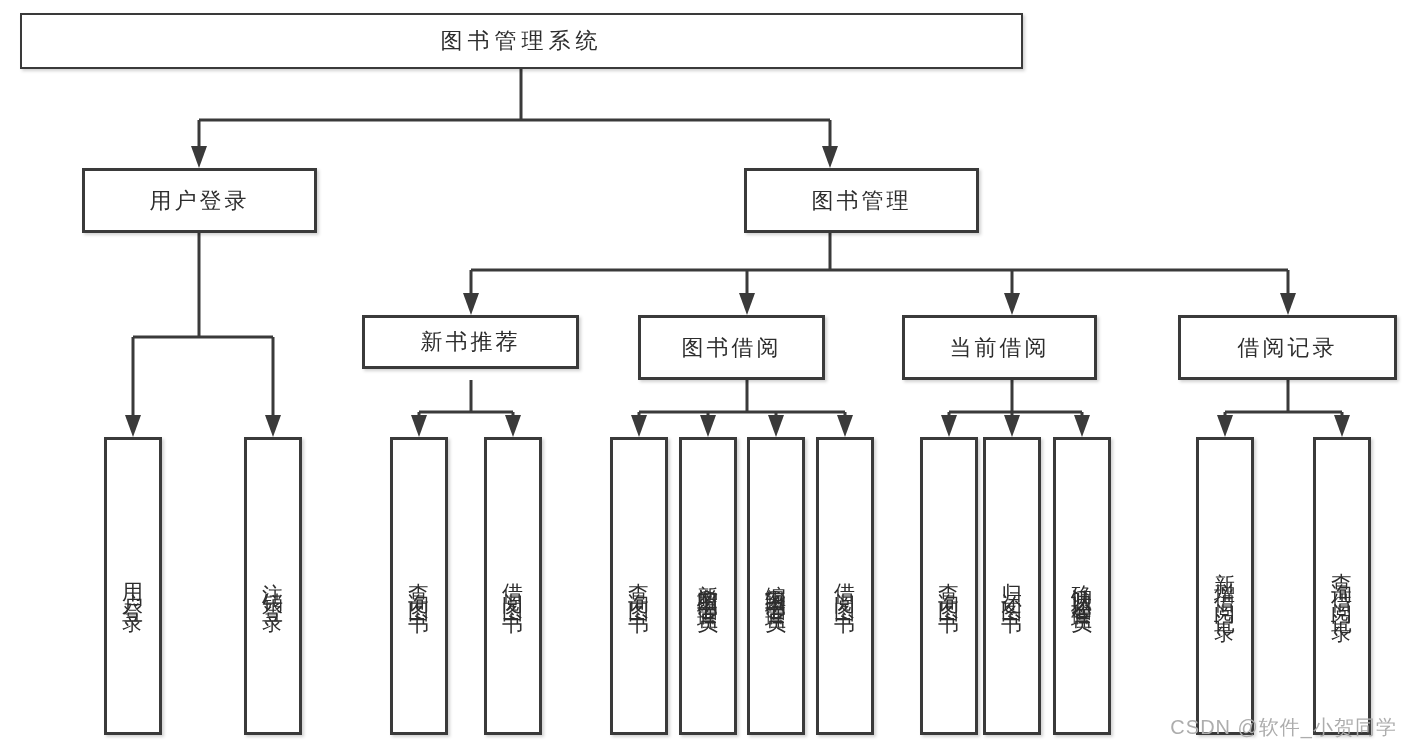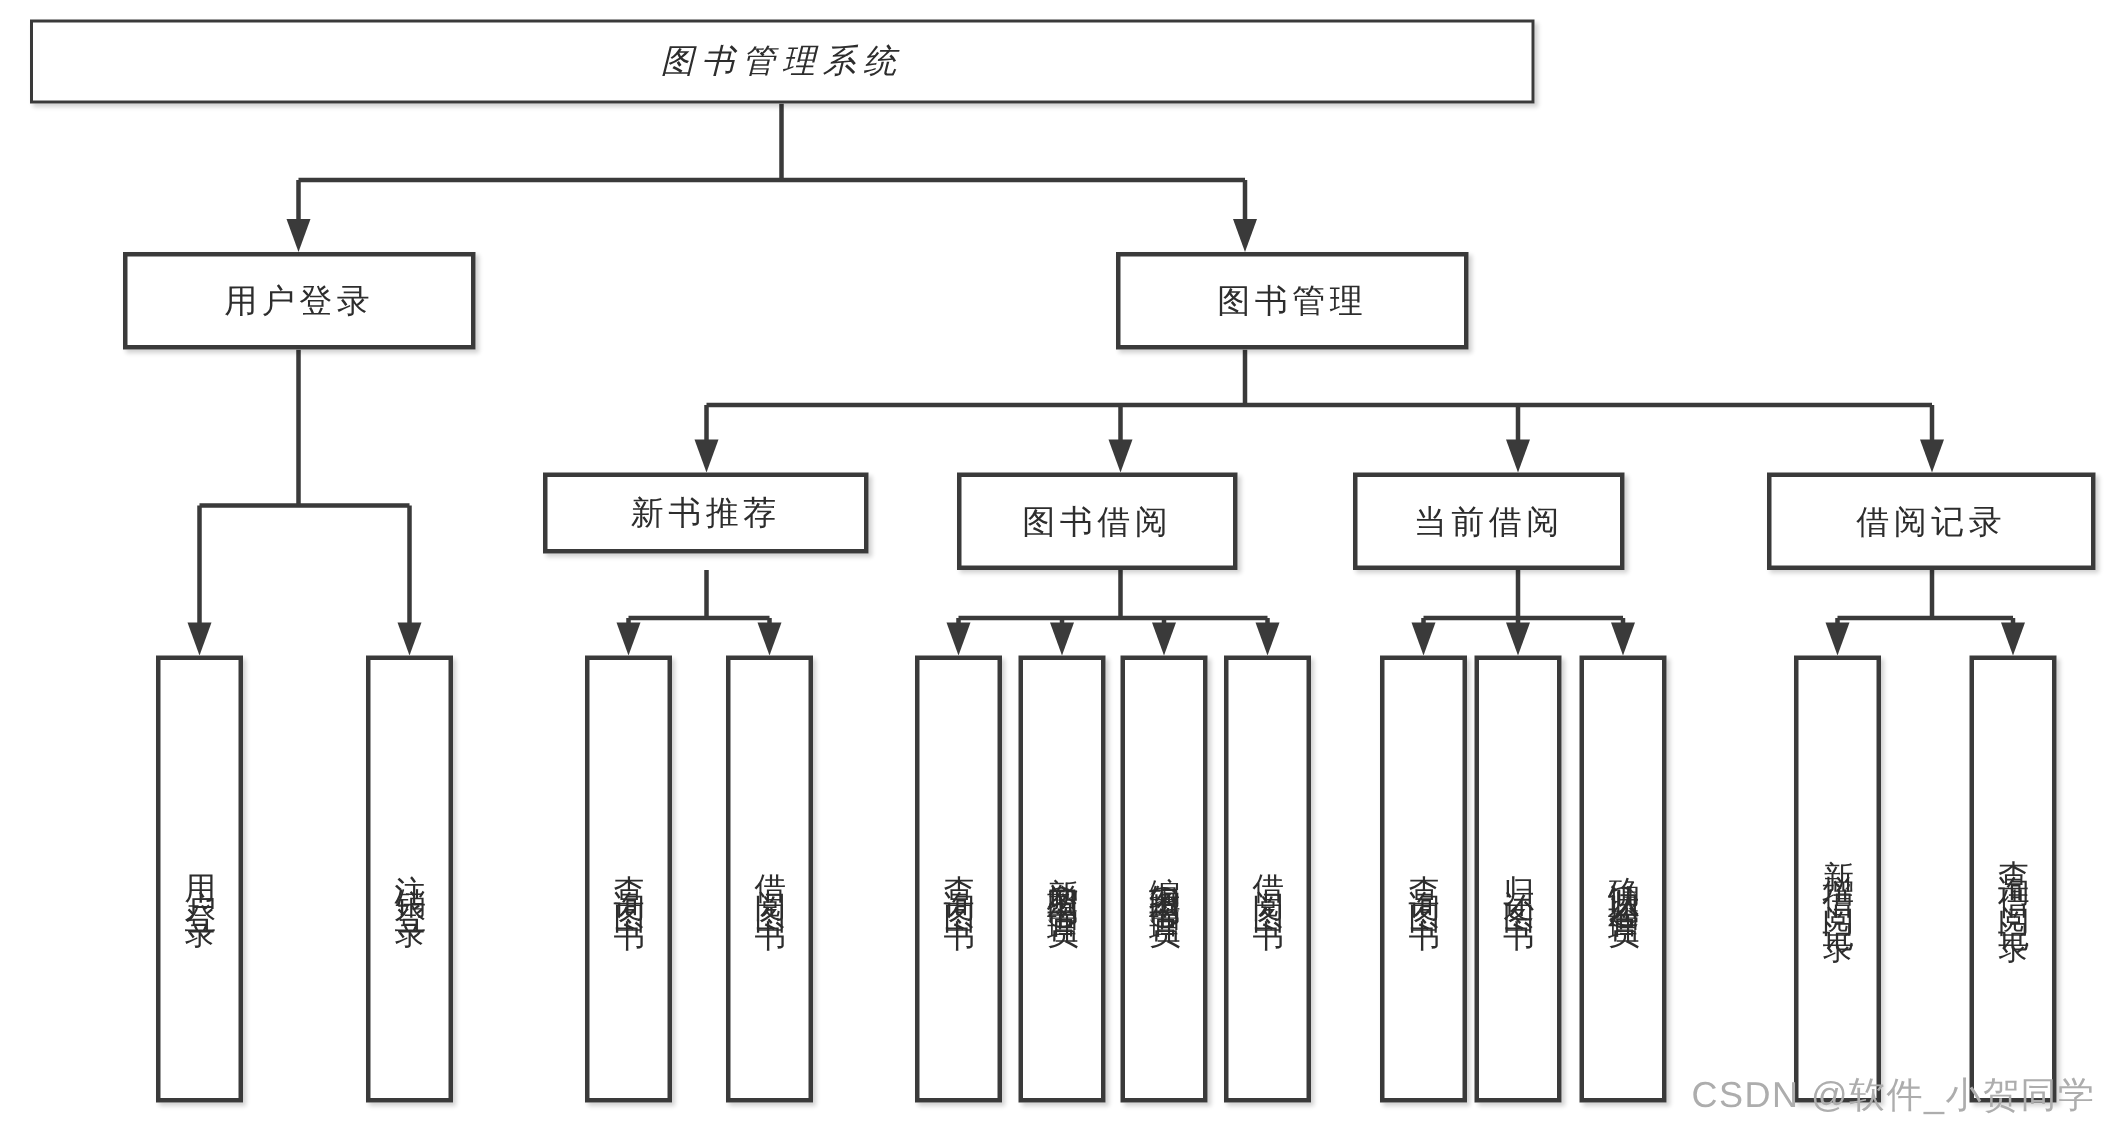--- a/index.html
+++ b/index.html
@@ -13,30 +13,30 @@
   body{font-family:"Liberation Sans","DejaVu Sans",sans-serif;color:var(--text);}
   .canvas{position:relative;width:1405px;height:747px;background:var(--background);overflow:hidden;}
   .connectors{position:absolute;left:0;top:0;color:var(--line);}
   .box{
     position:absolute;box-sizing:border-box;background:var(--box-bg);
     border:3px solid var(--line);
     display:flex;align-items:center;justify-content:center;
     box-shadow:2px 2px 3px rgba(0,0,0,0.18);
   }
   .box.h{font-size:22px;letter-spacing:3px;}
-  .box.root{border-width:2px;letter-spacing:5px;font-style:italic;}
+  .box.root{border-width:2px;letter-spacing:5px;}
   .box.v{font-size:21px;}
   .box.v .vtxt{
     writing-mode:vertical-rl;text-orientation:mixed;
     letter-spacing:10px;line-height:1;white-space:nowrap;
   }
   .box.v .vtxt.long{letter-spacing:4px;}
   .box .lbl{text-indent:0;}
   .watermark{
-    position:absolute;right:8px;top:714px;font-size:24px;
+    position:absolute;right:8px;top:714px;font-size:20px;
     color:var(--watermark);letter-spacing:1px;z-index:6;margin-left:38px;
   }
 </style>
 </head>
 <body>
 
 <div class="canvas">
 
   <svg class="connectors" width="1405" height="747" viewBox="0 0 1405 747" aria-hidden="true">
     <path fill="none" stroke="currentColor" stroke-width="3" d="
@@ -80,21 +80,21 @@
   <div class="box h" style="left:744px;top:168px;width:235px;height:65px">
     <span class="lbl">图书管理</span>
   </div>
 
   <div class="box h" style="left:362px;top:315px;width:217px;height:54px">
     <span class="lbl">新书推荐</span>
   </div>
   <div class="box h" style="left:638px;top:315px;width:187px;height:65px">
     <span class="lbl">图书借阅</span>
   </div>
-  <div class="box h" style="left:902px;top:315px;width:181px;height:65px">
+  <div class="box h" style="left:902px;top:315px;width:195px;height:65px">
     <span class="lbl">当前借阅</span>
   </div>
   <div class="box h" style="left:1178px;top:315px;width:219px;height:65px">
     <span class="lbl">借阅记录</span>
   </div>
 
   <div class="box v" style="left:104px;top:437px;width:58px;height:298px">
     <span class="vtxt">用户登录</span>
   </div>
   <div class="box v" style="left:244px;top:437px;width:58px;height:298px">

